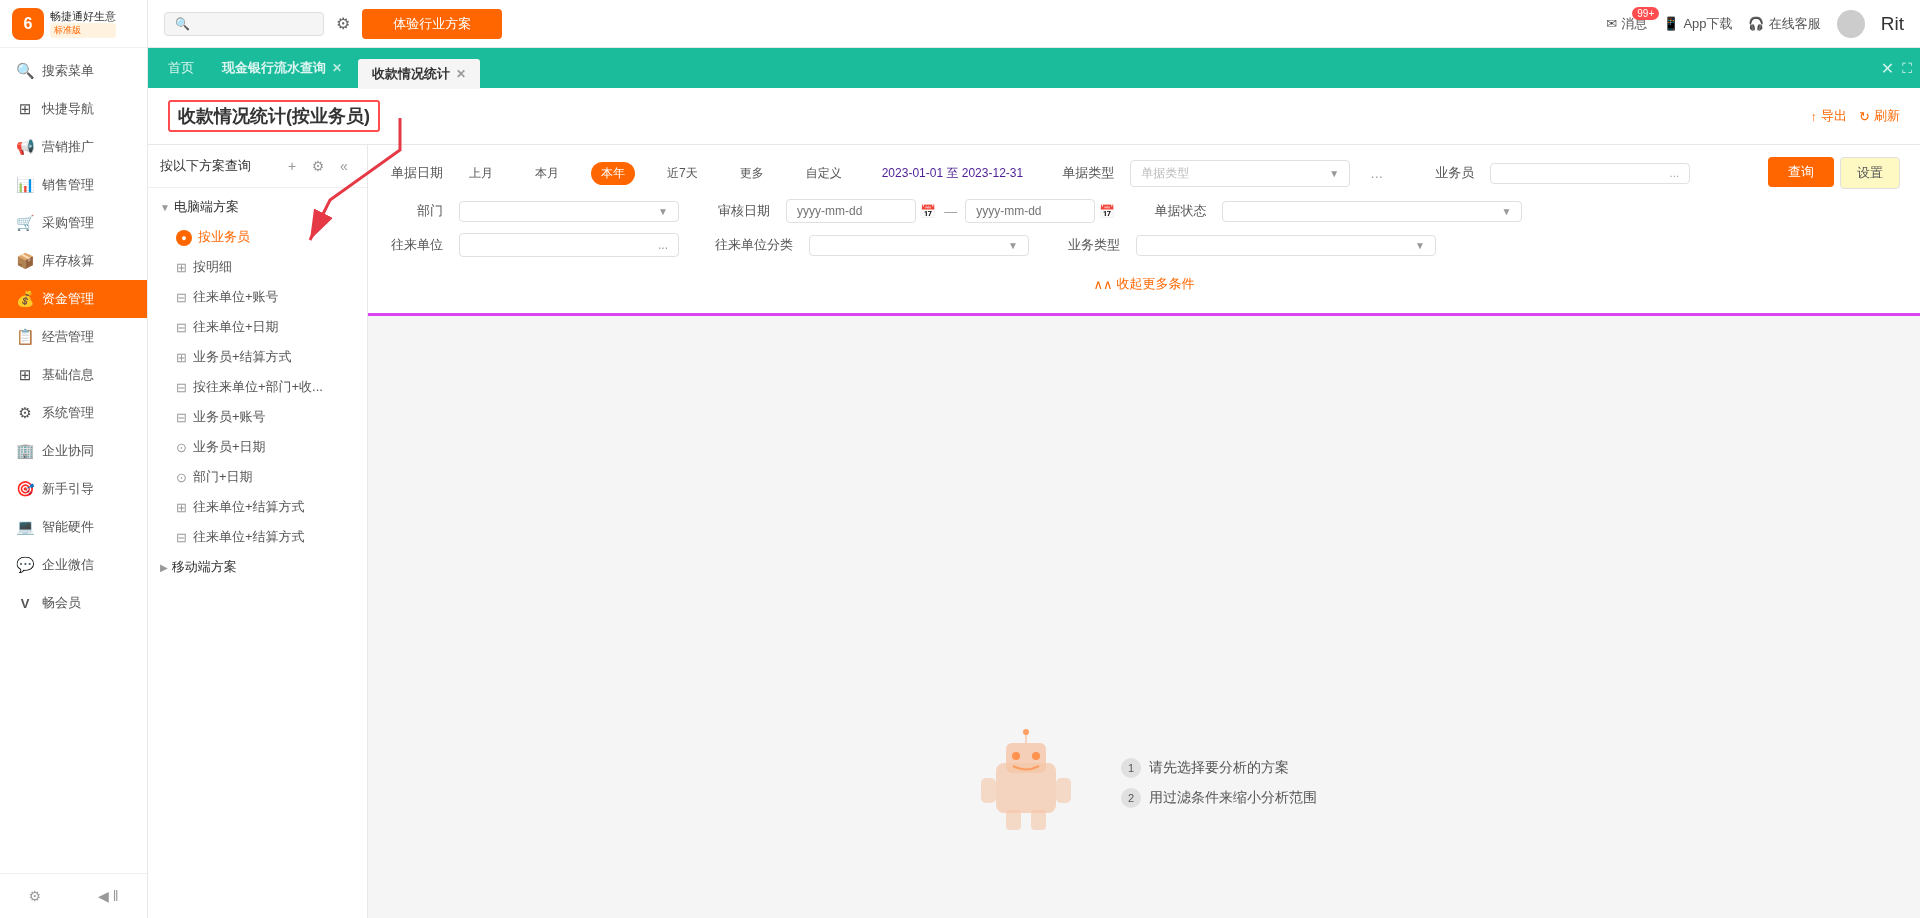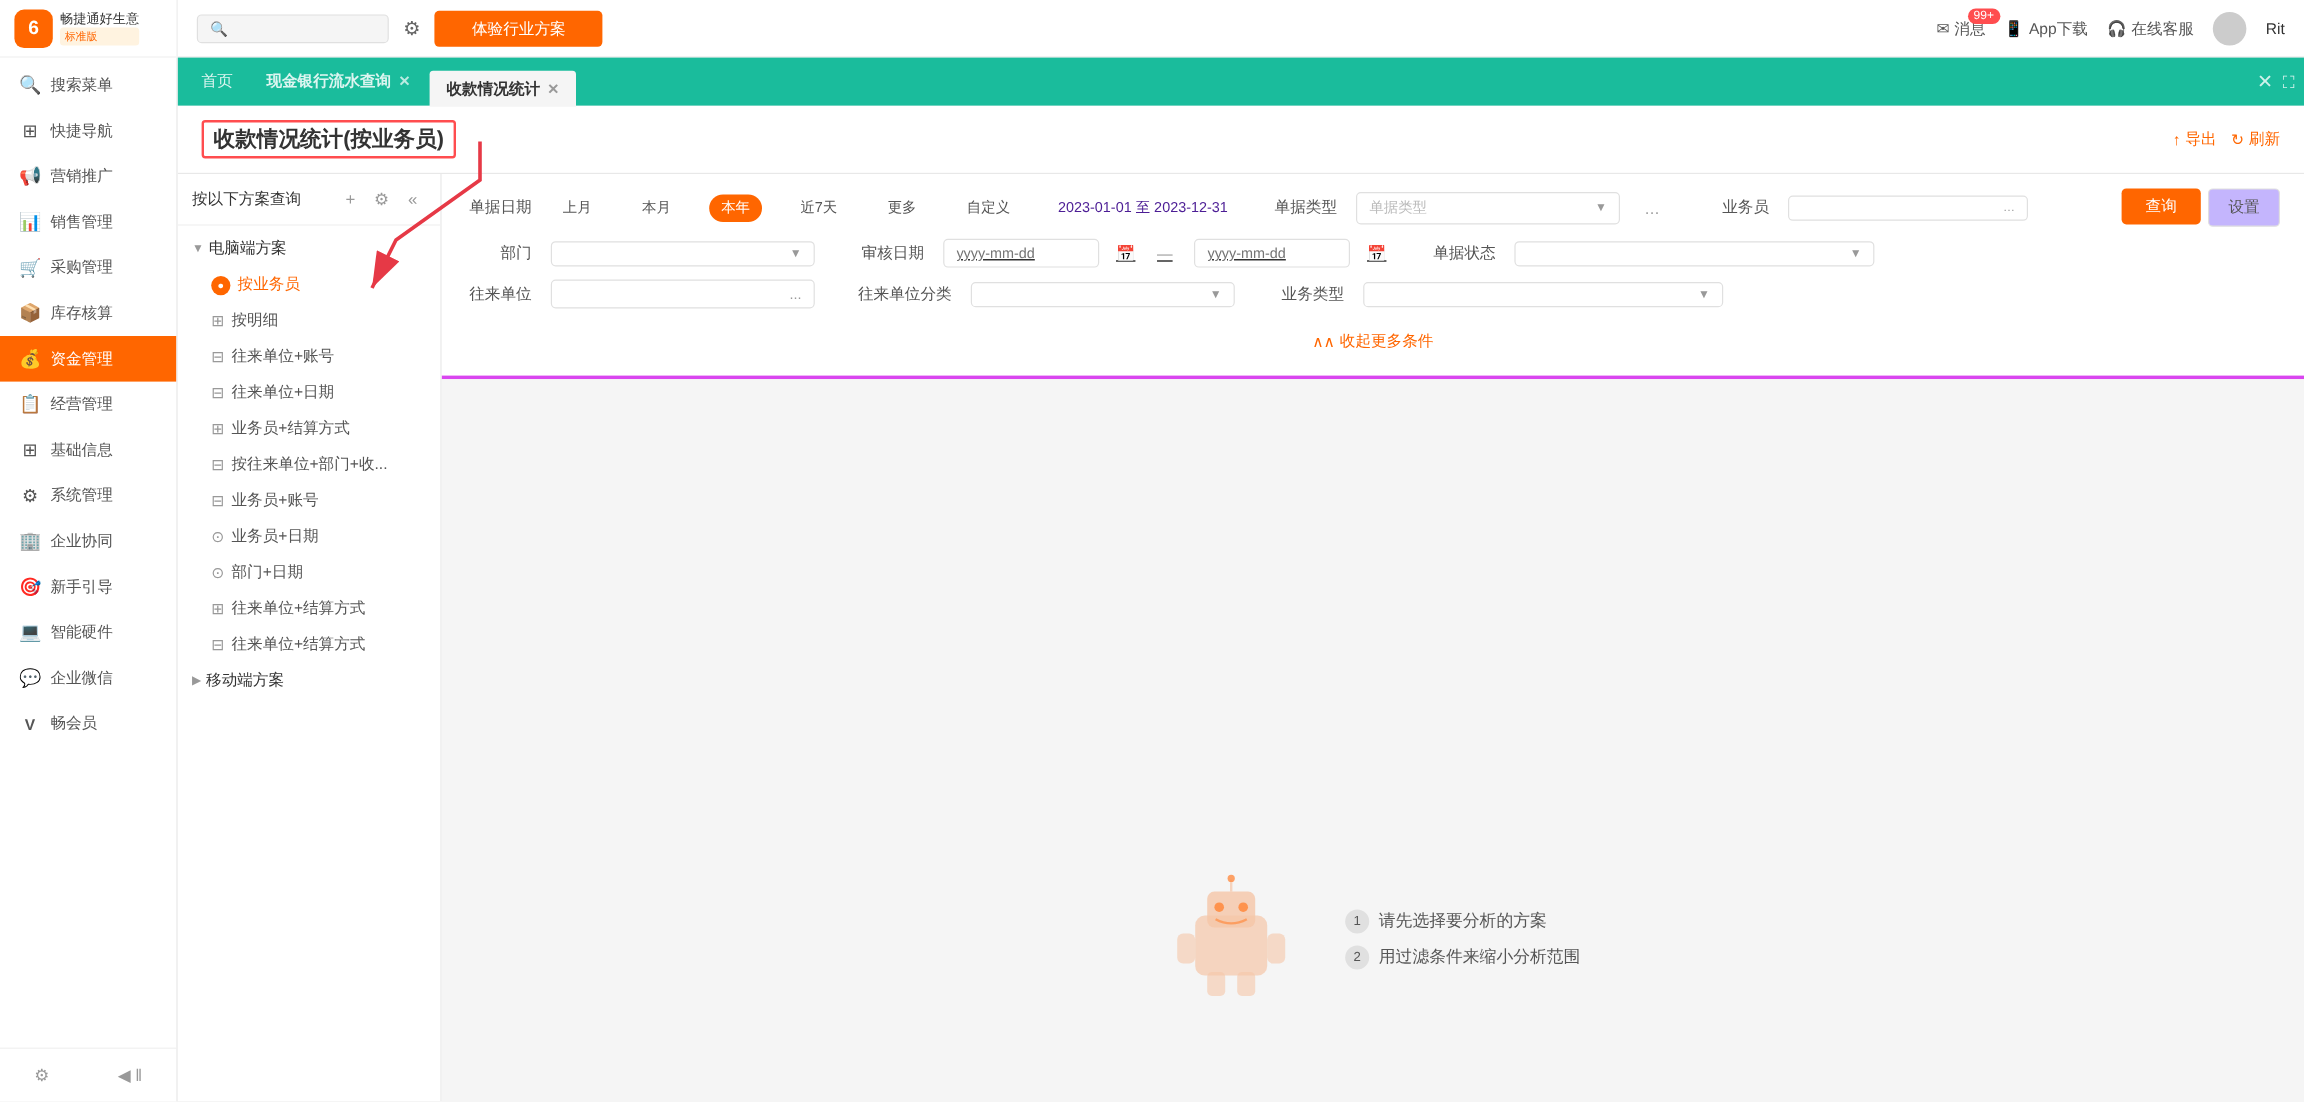--- a/index.html
+++ b/index.html
@@ -394,22 +394,21 @@
       color: #555;
       cursor: pointer;
       min-width: 180px;
       justify-content: space-between;
       background: #fff;
     }
     .filter-select .down-arrow { color: #999; font-size: 10px; }
     .filter-input-group {
       display: flex;
       align-items: center;
-      gap: 14px;
-      text-decoration: underline;
+      gap: 4px;
     }
     .filter-input {
       border: 1px solid #e0e0e0;
       border-radius: 4px;
       padding: 4px 10px;
       font-size: 12px;
       color: #999;
       width: 130px;
     }
     .filter-date-icon {
@@ -421,21 +420,21 @@
     .btn-primary {
       background: #ff6600;
       color: white;
       border: none;
       border-radius: 4px;
       padding: 6px 20px;
       font-size: 13px;
       cursor: pointer;
     }
     .btn-default {
-      background: #c4b5fd;
+      background: #fef9c3;
       color: #555;
       border: 1px solid #e0e0e0;
       border-radius: 4px;
       padding: 6px 16px;
       font-size: 13px;
       cursor: pointer;
     }
     .action-buttons {
       display: flex;
       gap: 6px;
@@ -597,21 +596,21 @@
       </div>
       <div class="topbar-action">
         <span>📱</span>
         <span>App下载</span>
       </div>
       <div class="topbar-action">
         <span>🎧</span>
         <span>在线客服</span>
       </div>
       <div class="user-avatar"></div>
-      <span style="font-size:13px;color:#333;">Rit</span>
+      <span style="font-size:19px;color:#333;">Rit</span>
     </div>
   </div>
 
   <div class="tabbar">
     <div class="tab-home">首页</div>
     <div class="tab-item">
       <span>现金银行流水查询</span>
       <span class="tab-close">✕</span>
     </div>
     <div class="tab-item active">

